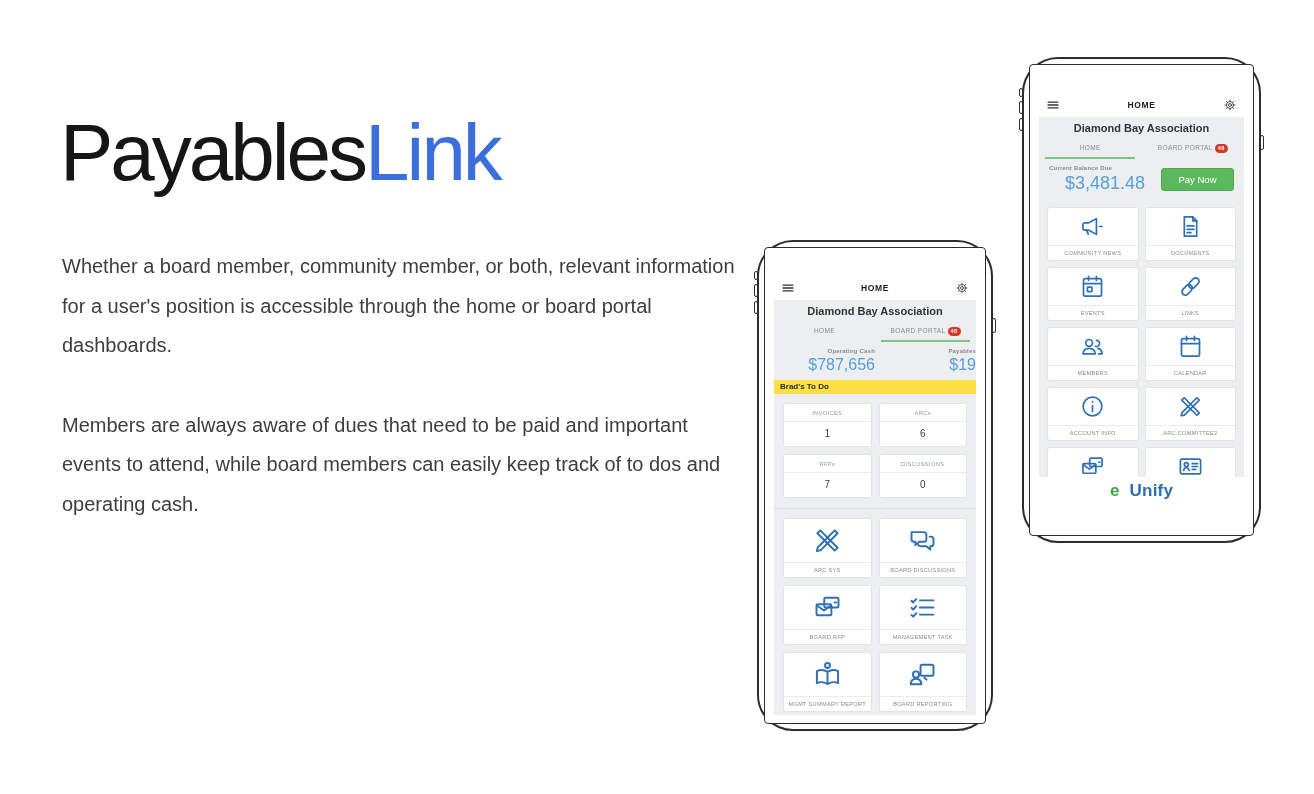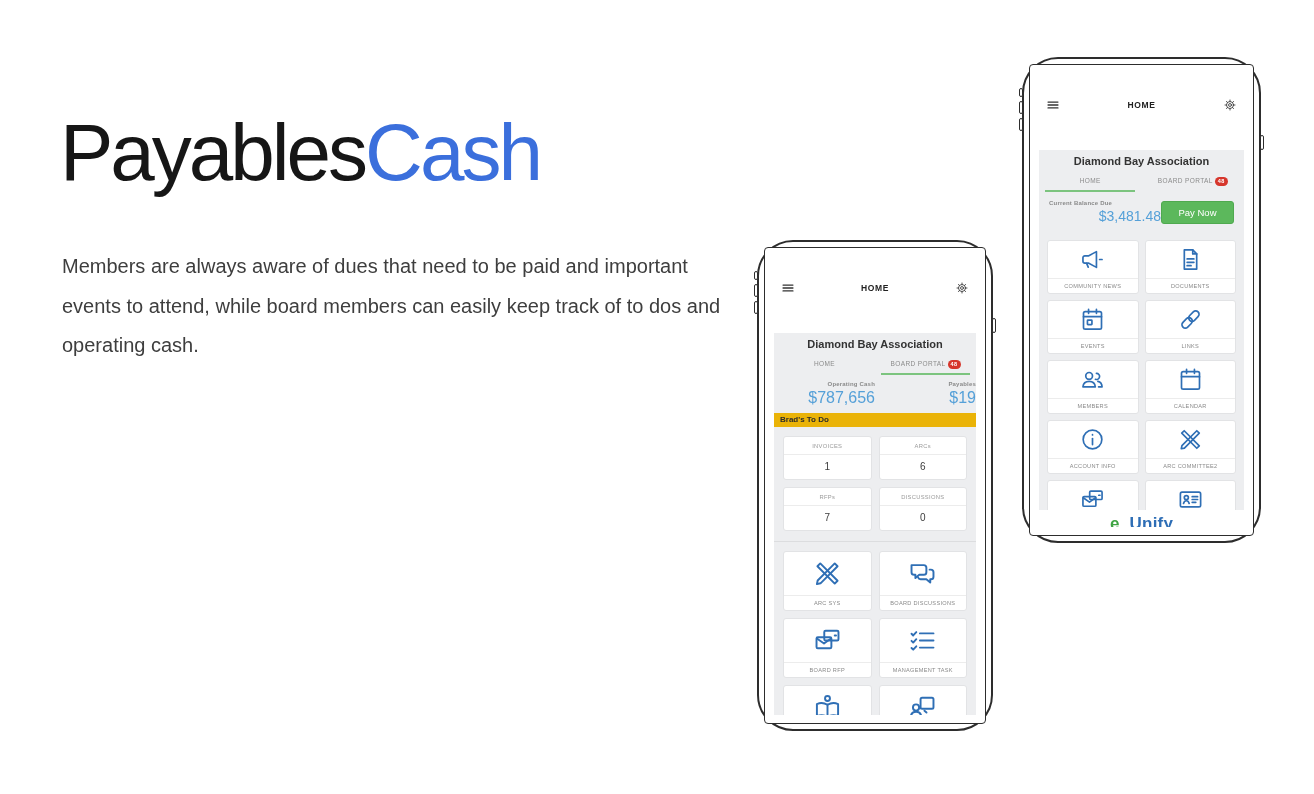--- a/index.html
+++ b/index.html
@@ -27,41 +27,41 @@
 
   .screen { position:absolute; left:9px; right:9px; top:28px; bottom:8px; overflow:hidden; background:#fff; }
 
   
   .app-header { display:flex; align-items:center; justify-content:space-between;
     height:24px; padding:0 7px; background:#fff; }
   .hdr-icon svg { width:14px; height:14px; display:block; }
   .app-title { font-size:8.5px; font-weight:700; letter-spacing:0.6px; color:#222; }
 
   .app-body { background:#edeef0; }
-  .assoc { text-align:center; font-size:11px; font-weight:600; color:#333; padding:5px 0 2px; height:20px;margin-top:33px; }
+  .assoc { text-align:center; font-size:11px; font-weight:600; color:#333; padding:5px 0 2px; height:20px; }
   .tabs { display:flex; height:22px; }
   .tab { flex:1; text-align:center; font-size:6.5px; letter-spacing:0.4px; color:#8b8b8b;
     padding-top:7px; position:relative; }
   .tab.active::after { content:""; position:absolute; left:6%; right:6%; bottom:0; height:2px; background:#7cc47f; }
   .badge { display:inline-block; background:#d6362c; color:#fff; font-size:5.5px; font-weight:700;
     border-radius:5px; padding:1px 3px; margin-left:2px; line-height:1.2; }
 
   .stats { display:flex; height:38px; padding-top:6px; }
   .stat { flex:1; text-align:right; }
   .stat-label { font-size:6px; color:#8a8a8a; font-weight:600; letter-spacing:0.2px; }
   .stat-value { font-size:16px; color:#55a0d8; margin-top:2px; }
 
   .balance-row { display:flex; align-items:center; height:40px; padding:0 10px; }
   .balance { flex:1; }
   .balance .stat-label { text-align:left; }
-  .balance .stat-value { font-size:14px; text-align:right; }
+  .balance .stat-value { font-size:18px; text-align:center; }
   .pay-btn { background:#5cb85c; border:1px solid #4fa94f; color:#fff; font-size:9.5px;
     border-radius:3px; width:73px; height:23px; line-height:21px; text-align:center; }
 
-  .todo-bar { background:#eab308; color:#2b2b2b; font-size:8px; font-weight:700;
+  .todo-bar { background:#fde047; color:#2b2b2b; font-size:8px; font-weight:700;
     height:14px; line-height:14px; padding:0 6px; }
 
   .cards { display:grid; grid-template-columns:1fr 1fr; gap:7px; padding:9px 9px 0; }
   .card { background:#fff; border:1px solid #e2e3e5; border-radius:3px; text-align:center; height:44px; }
   .card-label { font-size:5.8px; color:#9a9a9a; letter-spacing:0.3px; padding:6px 2px 5px;
     border-bottom:1px solid #ececec; }
   .card-value { font-size:10px; color:#3c3c3c; padding-top:6px; }
 
   .section-divider { border-top:1px solid #dcdddf; margin-top:10px; }
 
@@ -76,23 +76,24 @@
 
   .logo-row { background:#fff; text-align:center; height:30px; line-height:28px;
     font-size:17px; font-weight:700; letter-spacing:0.2px; }
   .logo-e { color:#3fa443; } .logo-rest { color:#2d6db5;padding-left:10px; }
 </style>
 </head>
 <body>
 
 <div class="canvas">
 
-  <h1 class="hero"><span>Payables</span><span class="blue">Cash</span></h1>
+  <h1 class="hero"><span>Payables</span><span class="blue">Link</span></h1>
 
   <div class="copy">
+    <p>Whether a board member, community member, or both, relevant information for a user's position is accessible through the home or board portal dashboards.</p>
     <p>Members are always aware of dues that need to be paid and important events to attend, while board members can easily keep track of to dos and operating cash.</p>
   </div>
 
   <div class="phone phone-back">
     <div class="nub l l1"></div>
     <div class="nub l l2"></div>
     <div class="nub l l3"></div>
     <div class="nub r r1"></div>
     <div class="phone-inner">
       <div class="screen">

